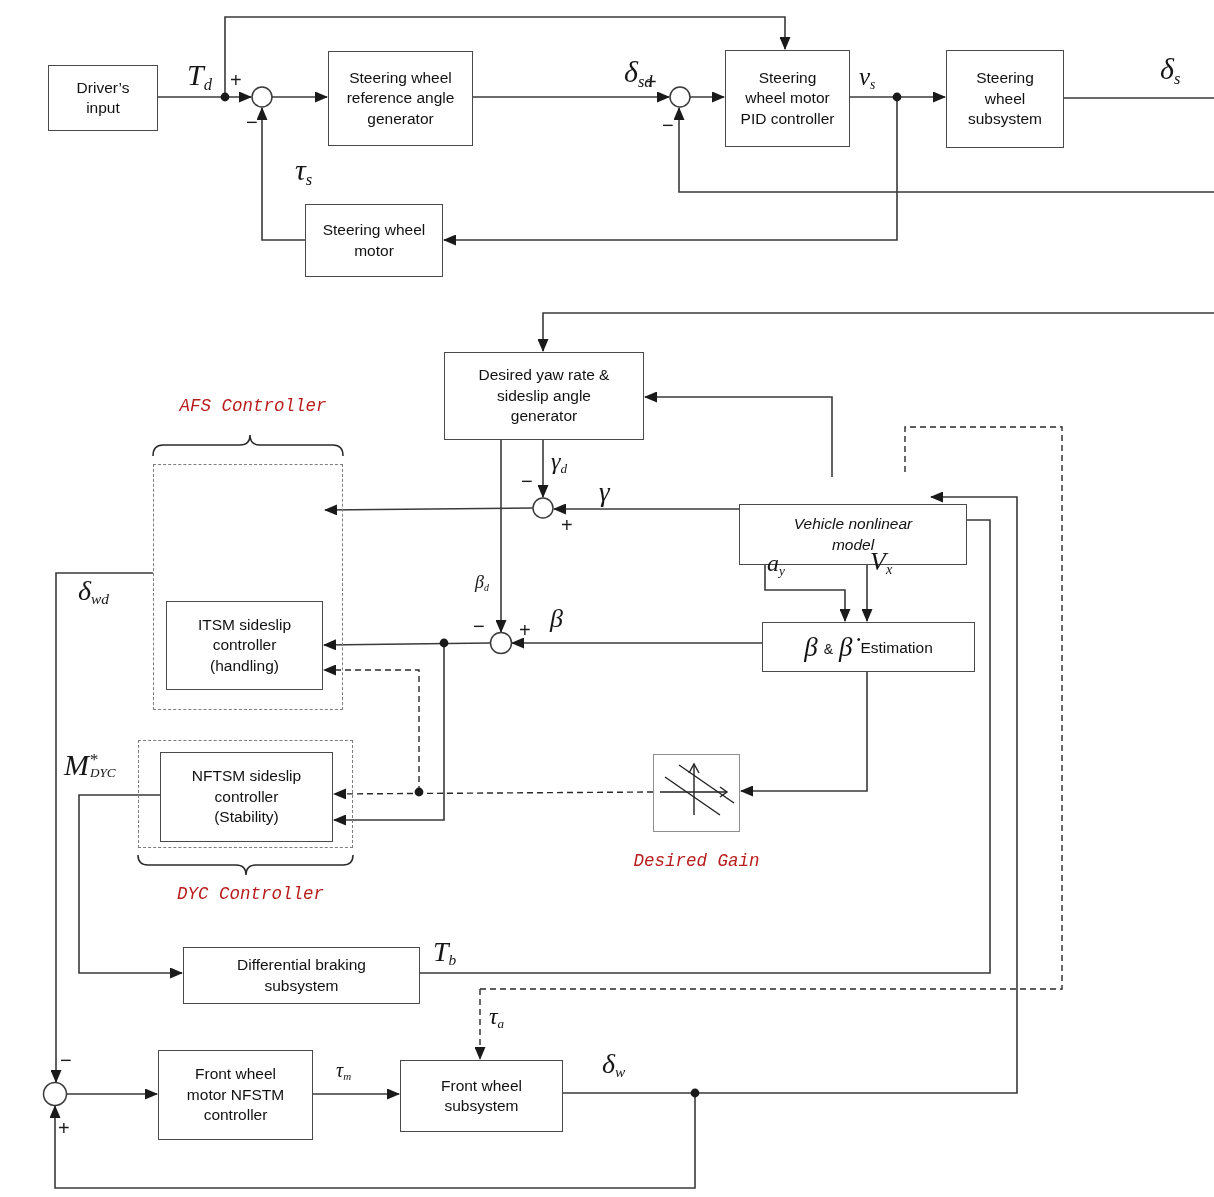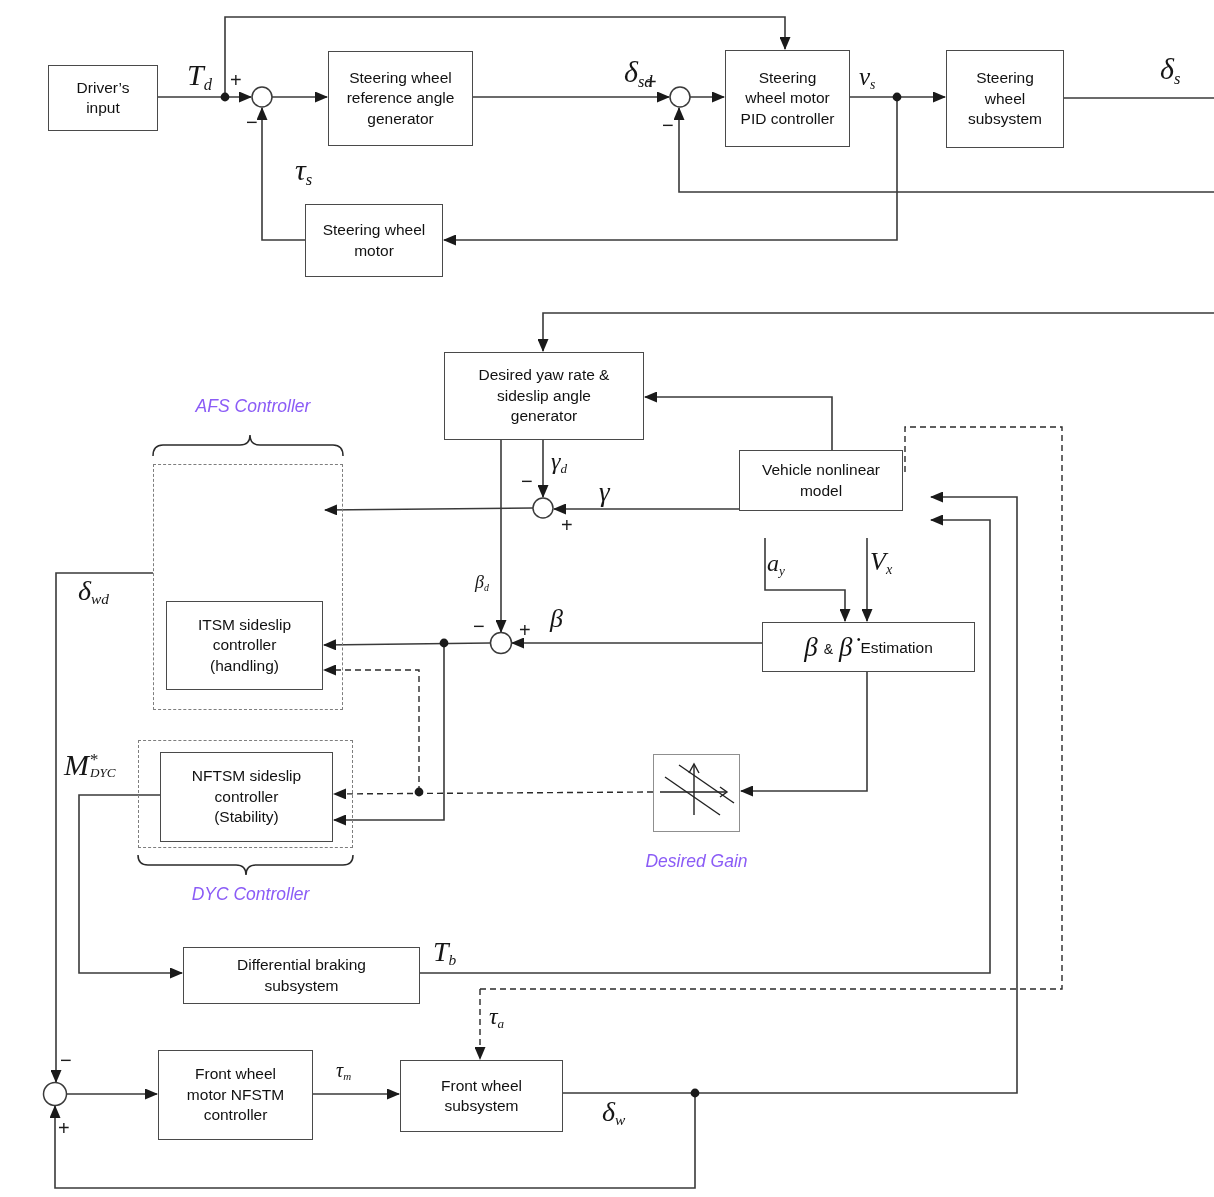--- a/index.html
+++ b/index.html
@@ -13,22 +13,22 @@
   .box .bl{white-space:pre-line;}
   .iconbox{position:absolute;z-index:3;background:#fff;border:1.5px solid #8f8f8f;box-sizing:border-box;}
   .sym{position:absolute;z-index:4;font-family:"Liberation Serif", serif;font-style:italic;color:#161616;
        white-space:nowrap;line-height:1;}
   .sym .m{font-style:italic;}
   .sym .s{font-size:0.55em;font-style:italic;vertical-align:-0.28em;letter-spacing:0;}
   .sym .supsub{display:inline-flex;flex-direction:column;align-items:flex-start;vertical-align:0.35em;margin-left:1px;}
   .sym .sup{font-size:0.56em;font-style:normal;line-height:0.8;}
   .sym .ssub{font-size:0.44em;font-style:italic;line-height:1;}
   .sign{position:absolute;z-index:4;font-size:20px;color:#1c1c1c;line-height:1;font-family:"Liberation Sans",sans-serif;}
-  .glabel{position:absolute;z-index:4;font-style:italic;font-size:17.5px;color:#8b5cf6;text-align:center;
-          font-family:Liberation Sans, sans-serif;}
+  .glabel{position:absolute;z-index:4;font-style:italic;font-size:17.5px;color:#b91c1c;text-align:center;
+          font-family:Liberation Mono, monospace;}
   .estrow{display:flex;align-items:center;justify-content:center;}
   .estrow .gb{font-family:"Liberation Serif",serif;font-style:italic;font-size:27px;line-height:0.9;}
   .estrow .amp{font-size:14px;margin:4px 6px 0 6px;}
   .estrow .wd{font-size:15.5px;margin-left:8px;margin-top:2px;}
 </style>
 </head>
 <body>
 
 <div id="stage">
 
@@ -124,21 +124,21 @@
     </div>
   <div class="box" style="left:305px;top:204px;width:138px;height:73px;">
       <span class="bl">Steering wheel
 motor</span>
     </div>
   <div class="box" style="left:444px;top:352px;width:200px;height:88px;">
       <span class="bl">Desired yaw rate &amp;
 sideslip angle
 generator</span>
     </div>
-  <div class="box" style="left:739px;top:450px;width:164px;height:61px;">
+  <div class="box" style="left:739px;top:504px;width:228px;height:61px;font-style:italic;">
       <span class="bl">Vehicle nonlinear
 model</span>
     </div>
   <div class="box" style="left:166px;top:601px;width:157px;height:89px;">
       <span class="bl">ITSM sideslip
 controller
 (handling)</span>
     </div>
   <div class="box" style="left:160px;top:752px;width:173px;height:90px;">
       <span class="bl">NFTSM sideslip
@@ -195,21 +195,21 @@
   <span class="sym" style="left:767px;top:551px;font-size:24px;"><span class="m">a</span><span class="s">y</span></span>
   <span class="sym" style="left:870px;top:549px;font-size:26px;"><span class="m">V</span><span class="s">x</span></span>
   <span class="sym" style="left:78px;top:533px;font-size:28px;margin-top:44px;"><span class="m">δ</span><span class="s">wd</span></span>
   <span class="sym" style="left:64px;top:750px;font-size:30px;"><span class="m">M</span><span class="supsub">
         <span class="sup">*</span>
         <span class="ssub">DYC</span>
       </span></span>
   <span class="sym" style="left:433px;top:938px;font-size:28px;"><span class="m">T</span><span class="s">b</span></span>
   <span class="sym" style="left:336px;top:1060px;font-size:20px;"><span class="m">τ</span><span class="s">m</span></span>
   <span class="sym" style="left:489px;top:1004px;font-size:24px;"><span class="m">τ</span><span class="s">a</span></span>
-  <span class="sym" style="left:602px;top:1050px;font-size:28px;margin-top:48px;"><span class="m">δ</span><span class="s">w</span></span>
+  <span class="sym" style="left:602px;top:1050px;font-size:28px;"><span class="m">δ</span><span class="s">w</span></span>
 
   <span class="sign" style="left:230px;top:70px;">+</span>
   <span class="sign" style="left:246px;top:112px;">−</span>
   <span class="sign" style="left:645px;top:72px;">+</span>
   <span class="sign" style="left:662px;top:115px;">−</span>
   <span class="sign" style="left:521px;top:471px;">−</span>
   <span class="sign" style="left:561px;top:515px;">+</span>
   <span class="sign" style="left:473px;top:616px;">−</span>
   <span class="sign" style="left:519px;top:620px;">+</span>
   <span class="sign" style="left:60px;top:1050px;">−</span>

